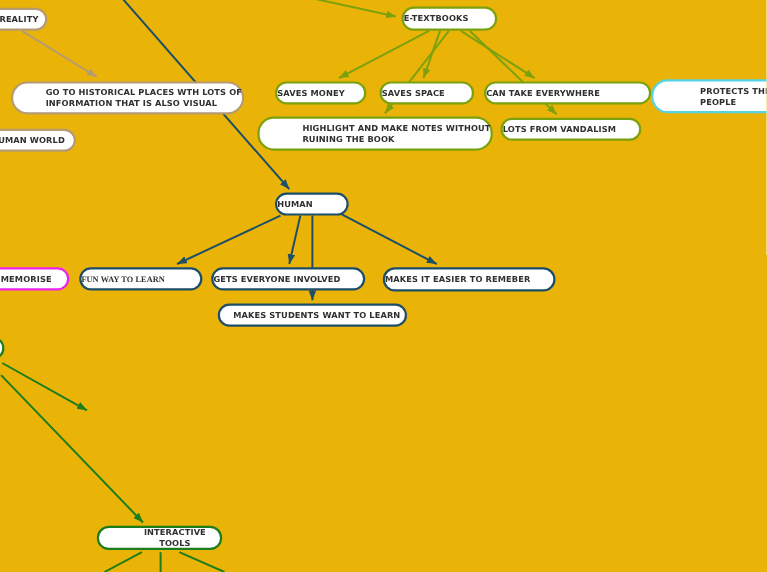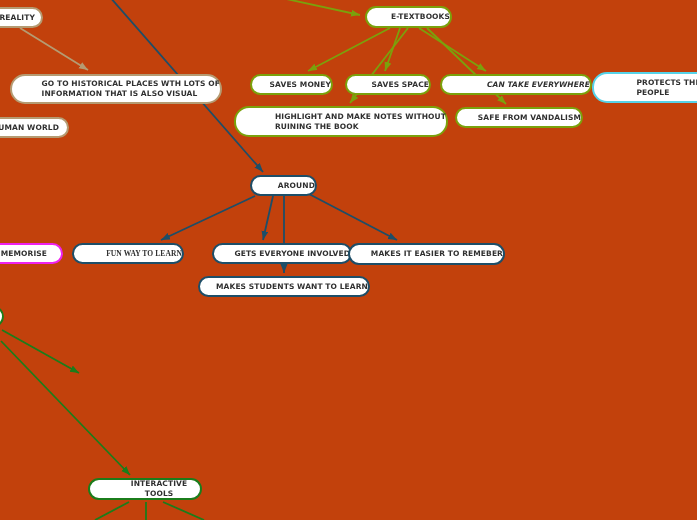--- a/index.html
+++ b/index.html
@@ -1,32 +1,32 @@
 <!DOCTYPE html>
 <html><head>
 <meta charset="utf-8">
 <style>
   html,body{margin:0;padding:0;background:#ffffff;}
   .canvas{
     position:relative;
     width:697px;height:520px;
     overflow:hidden;
-    background:#c2410c;
+    background:#eab308;
     font-family:"DejaVu Sans","Liberation Sans",sans-serif;
   }
   svg.edges{position:absolute;left:0;top:0;width:697px;height:520px;}
   .node{
     position:absolute;
     box-sizing:border-box;
     background:#ffffff;
     border:2px solid #999;
     border-radius:11px;
     display:flex;
     align-items:center;
-    justify-content:flex-end;
+    justify-content:flex-start;
     font-size:7.5px;
     font-weight:700;
     color:#303030;
     letter-spacing:0.1px;
     line-height:10px;
     text-align:center;
     white-space:pre-line;
     cursor:pointer;
   }
   .node.tall{border-radius:15px;}
@@ -88,37 +88,37 @@
 
   <div class="node b-tan tall align-left" style="left:10px;top:74px;width:212px;height:30px;padding-left:17px;"><span>GO TO HISTORICAL PLACES WTH LOTS OF
 INFORMATION THAT IS ALSO VISUAL</span></div>
 
   <div class="node b-tan align-right" style="left:-50px;top:117px;width:119px;height:21px;padding-right:8px;"><span>HUMAN WORLD</span></div>
 
   <div class="node b-olive" style="left:250px;top:74px;width:83px;height:21px;"><span>SAVES MONEY</span></div>
 
   <div class="node b-olive" style="left:345px;top:74px;width:86px;height:21px;"><span>SAVES SPACE</span></div>
 
-  <div class="node b-olive" style="left:440px;top:74px;width:152px;height:21px;font-style:italic;"><span>CAN TAKE EVERYWHERE</span></div>
+  <div class="node b-olive" style="left:440px;top:74px;width:152px;height:21px;"><span>CAN TAKE EVERYWHERE</span></div>
 
   <div class="node b-cyan tall align-left" style="left:592px;top:72px;width:140px;height:31px;padding-left:18px;"><span>PROTECTS THE WORK
 PEOPLE</span></div>
 
   <div class="node b-olive tall align-left" style="left:234px;top:106px;width:214px;height:31px;padding-left:17px;"><span>HIGHLIGHT AND MAKE NOTES WITHOUT
 RUINING THE BOOK</span></div>
 
-  <div class="node b-olive" style="left:455px;top:107px;width:128px;height:21px;"><span>SAFE FROM VANDALISM</span></div>
+  <div class="node b-olive" style="left:455px;top:107px;width:128px;height:21px;"><span>LOTS FROM VANDALISM</span></div>
 
-  <div class="node b-navy" style="left:250px;top:175px;width:67px;height:21px;"><span>AROUND</span></div>
+  <div class="node b-navy" style="left:250px;top:175px;width:67px;height:21px;"><span>HUMAN</span></div>
 
   <div class="node b-magenta align-right" style="left:-55px;top:243px;width:118px;height:21px;padding-right:14px;"><span>S MEMORISE</span></div>
 
   <div class="node b-navy" style="left:72px;top:243px;width:112px;height:21px;font-family:Liberation Serif, serif;"><span>FUN WAY TO LEARN</span></div>
 
-  <div class="node b-navy" style="left:192px;top:243px;width:140px;height:21px;margin-left:20px;"><span>GETS EVERYONE INVOLVED</span></div>
+  <div class="node b-navy" style="left:192px;top:243px;width:140px;height:21px;"><span>GETS EVERYONE INVOLVED</span></div>
 
   <div class="node b-navy" style="left:348px;top:243px;width:157px;height:22px;"><span>MAKES IT EASIER TO REMEBER</span></div>
 
   <div class="node b-navy" style="left:198px;top:276px;width:172px;height:21px;padding-left:12px;"><span>MAKES STUDENTS WANT TO LEARN</span></div>
 
 
   <div class="node b-green" style="left:88px;top:478px;width:114px;height:22px;"><span>INTERACTIVE TOOLS</span></div>
 
   <div class="node b-green" style="left:-62px;top:306px;width:66px;height:21px;"><span></span></div>
 

